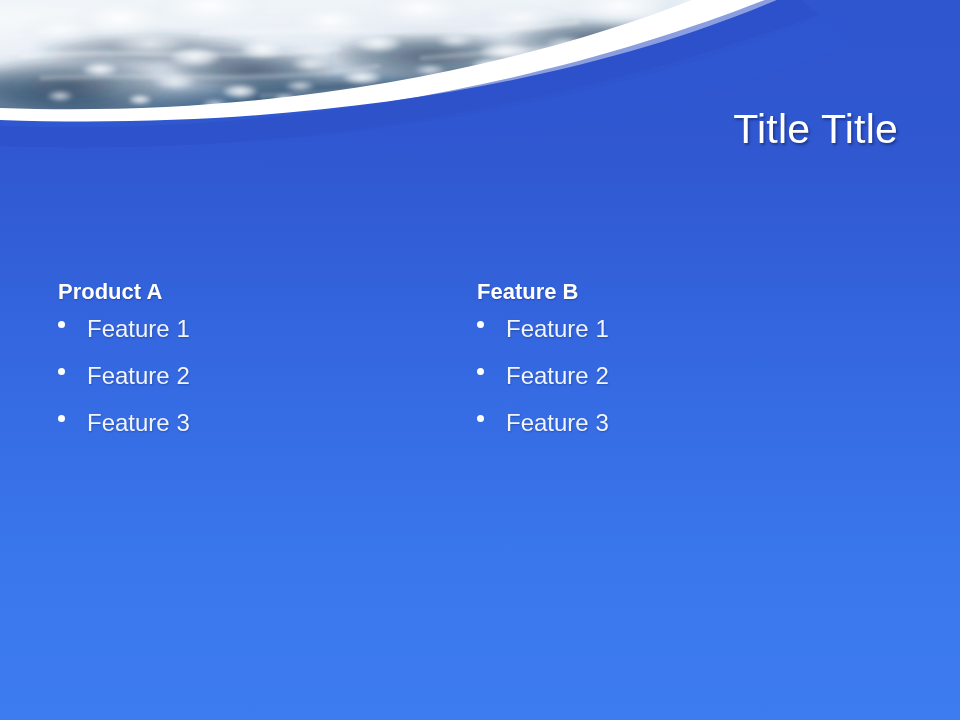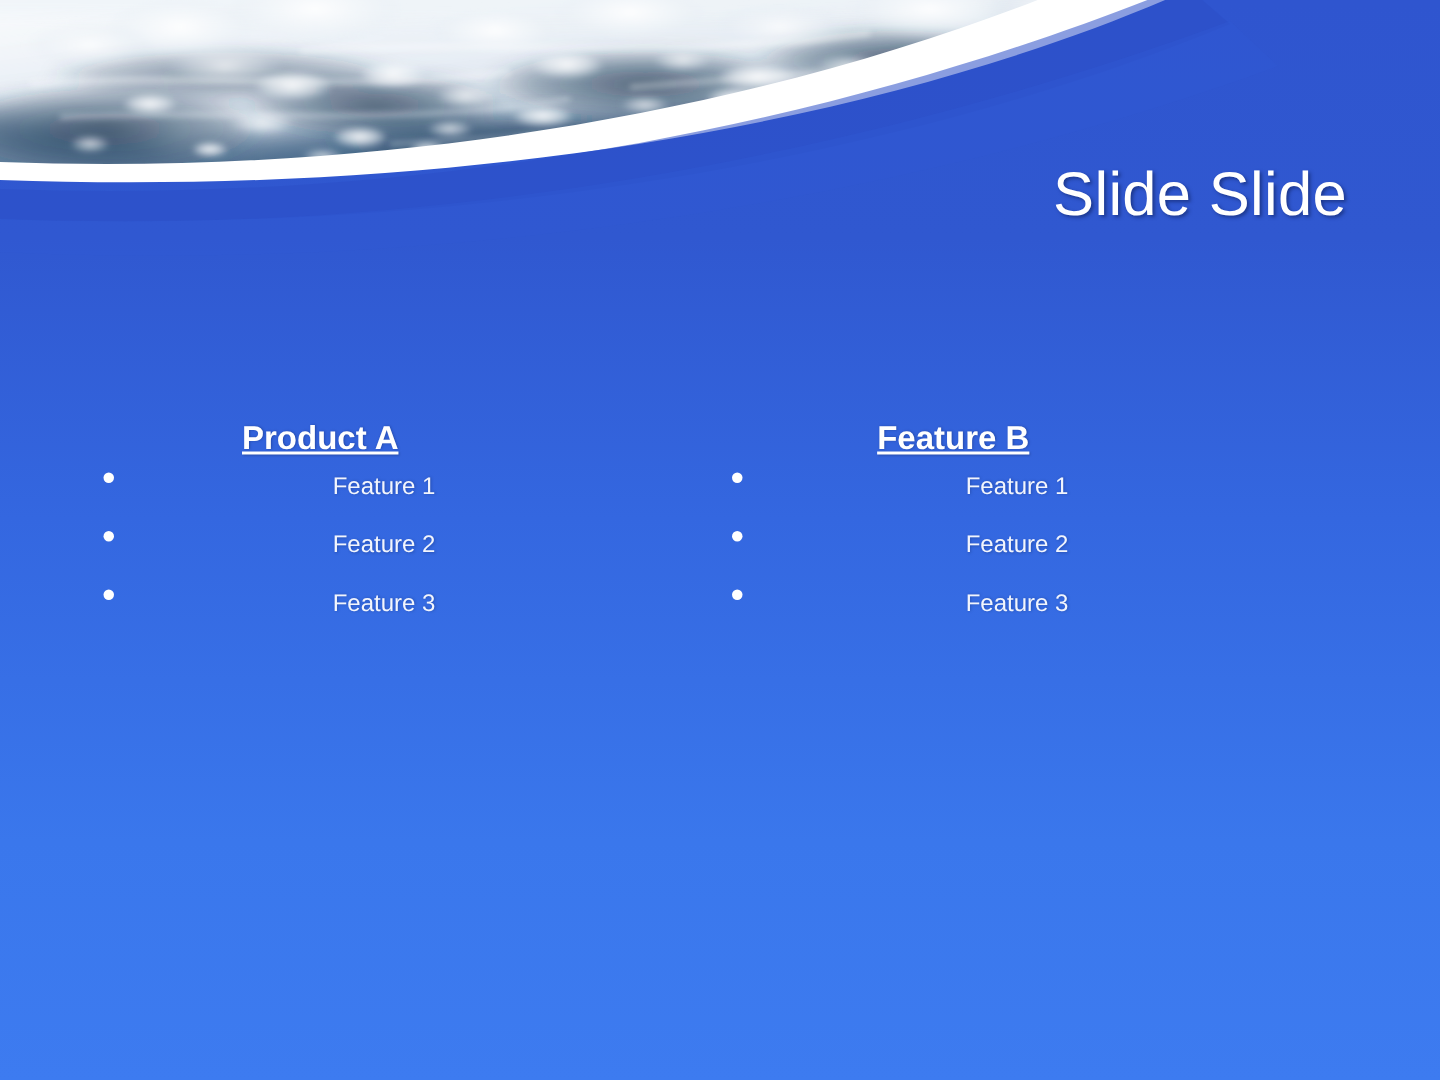--- a/index.html
+++ b/index.html
@@ -56,43 +56,40 @@
     box-sizing: border-box;
   }
   .column.col-a { padding-left: 58px; }
   .column.col-b { padding-left: 52px; }
 
   .col-heading {
     color: #ffffff;
     font-size: 22px;
     font-weight: bold;
     line-height: 1.25;
-    text-align: center;
     margin: 0 0 11px 0;
     text-shadow: 0.6px 0.6px 1.6px rgba(14, 34, 90, 0.40);
-    text-decoration: underline;
   }
   .col-a .col-heading { padding-right: 56px; }
   .col-b .col-heading { padding-right: 56px; }
 
   .bullet-list {
     list-style: none;
     margin: 0;
     padding: 0;
   }
   .bullet-item {
     display: flex;
     align-items: baseline;
     color: #f2f5fd;
-    font-size: 16px;
+    font-size: 24px;
     font-weight: 400;
     line-height: 1;
     margin-bottom: 23px;
     text-shadow: 0.6px 0.6px 1.8px rgba(14, 34, 90, 0.35);
-    text-align: center;
   }
   .bullet-dot {
     flex: 0 0 auto;
     width: 29px;
     position: relative;
     top: -1px;
   }
   .bullet-dot i {
     display: inline-block;
     width: 7px;
@@ -240,21 +237,21 @@
       </g>
 
       <path d="M0,108 C330,120 600,46 762,-30 L786,-4 C612,72 340,132 0,120 Z" fill="#ffffff"></path>
 
       <path d="M0,126 C330,138 604,66 790,-10 L820,16 C628,96 338,158 0,146 Z" fill="#2b4fc6" opacity="0.55"></path>
       <path d="M0,146 C330,160 626,86 820,14 L852,44 C646,120 340,184 0,168 Z" fill="#3059d2" opacity="0.45"></path>
     </svg>
   </div>
 
   <div class="title-block">
-    <span class="slide-title">Slide Slide</span>
+    <span class="slide-title">Title Title</span>
   </div>
 
   <div class="content">
 
     <div class="column col-a">
       <div class="col-heading">Product A</div>
       <ul class="bullet-list">
         <li class="bullet-item">
           <span class="bullet-dot"><i></i></span>
           <span class="bullet-text">Feature 1</span>

